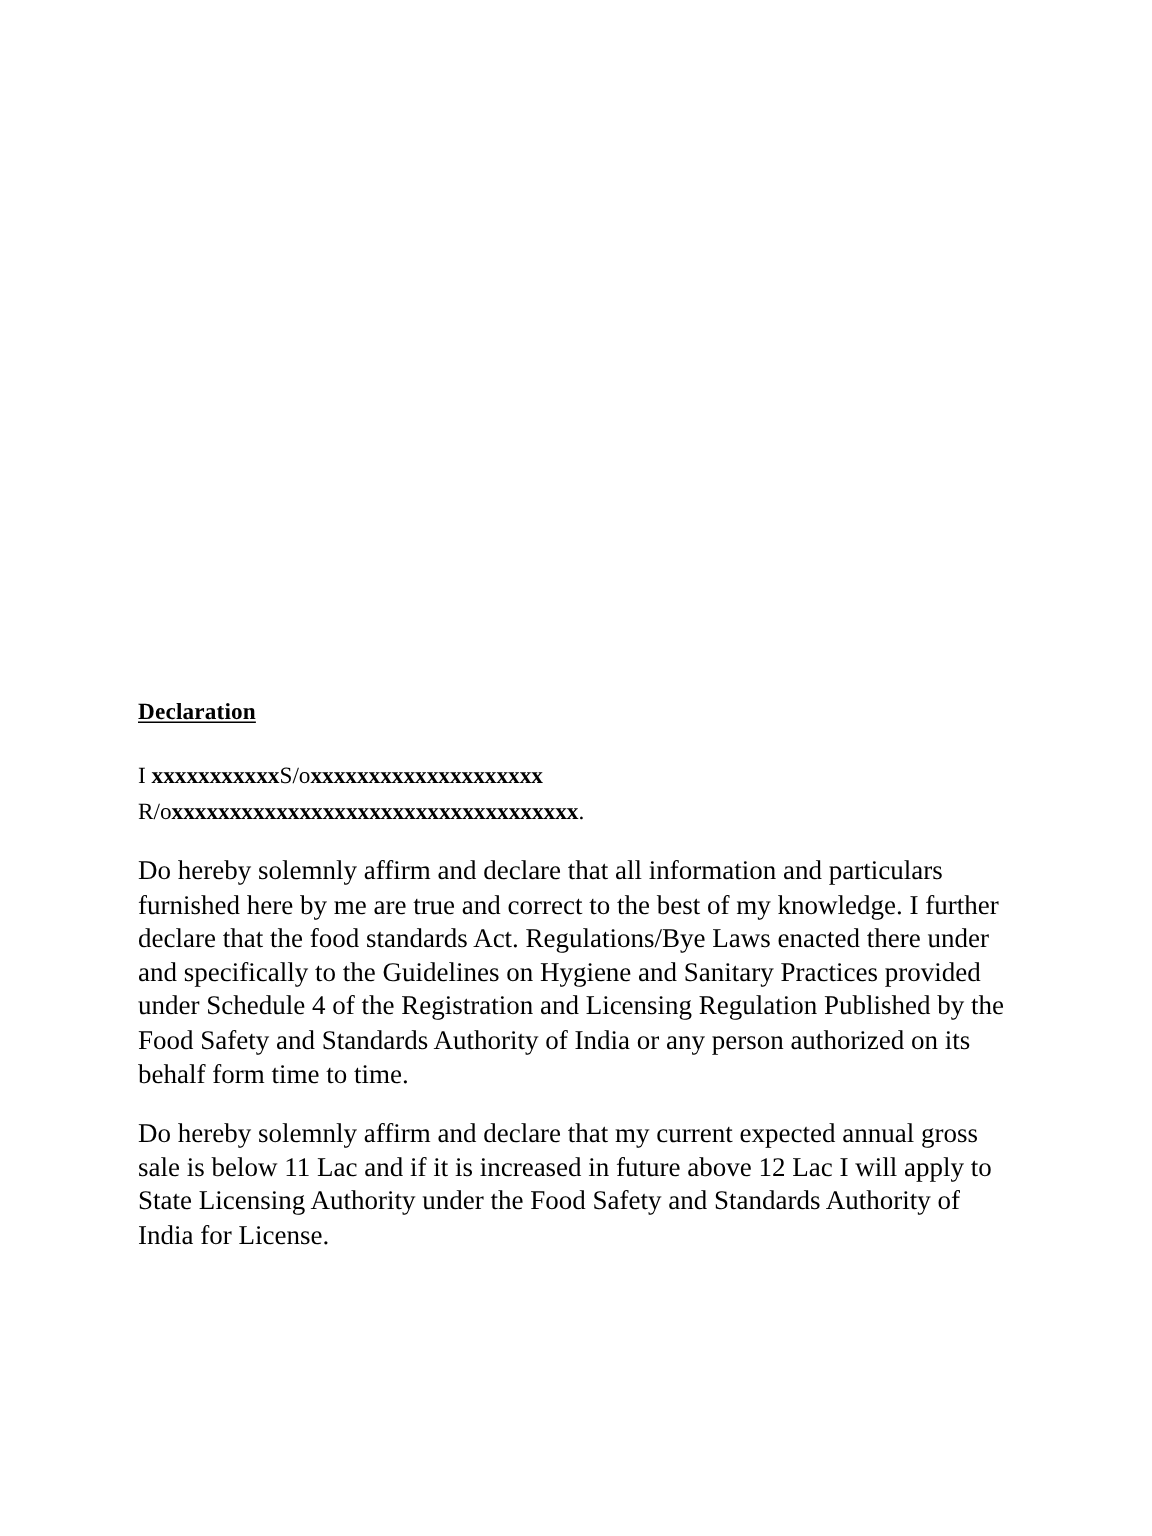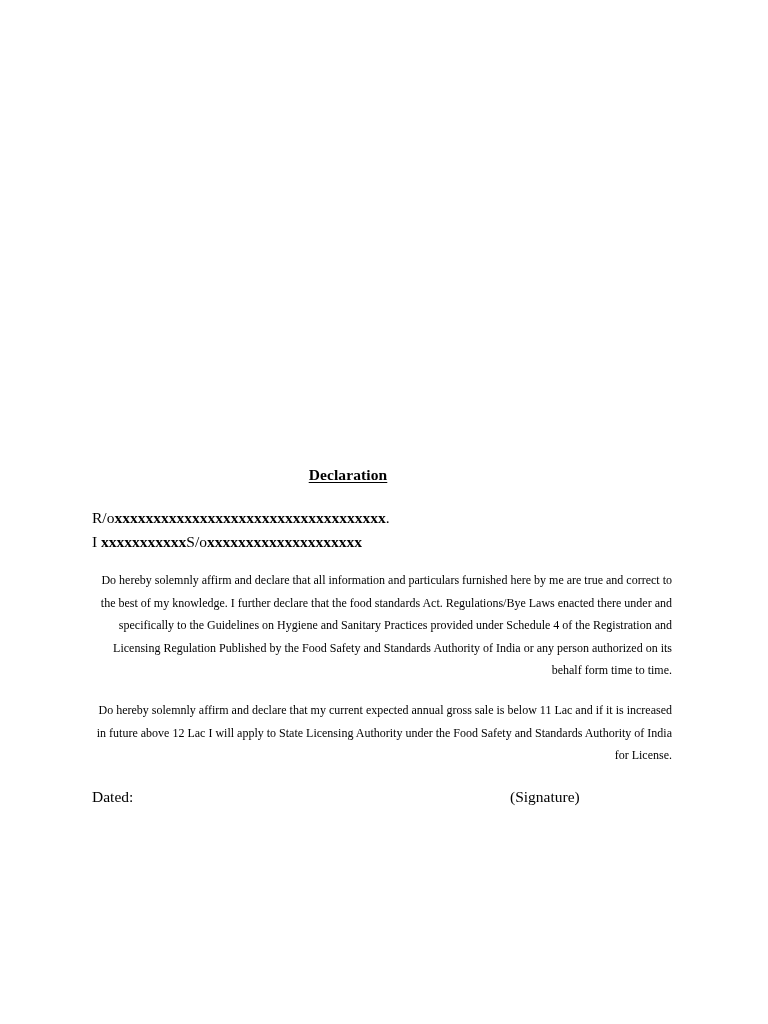--- a/index.html
+++ b/index.html
@@ -24,44 +24,43 @@
   }
   .content {
     position: absolute;
     left: 92px;
     top: 466px;
     width: 580px;
   }
   .doc-title {
     font-size: 15.5px;
     font-weight: bold;
-    text-align: center;
     text-decoration: underline;
     text-underline-offset: 2px;
     margin: 0 0 22px 0;
     letter-spacing: 0.1px;
     padding-right: 68px;
   }
   .identity-block {
     margin: 0 0 16px 0;
   }
   .identity-line {
     font-size: 15.5px;
     line-height: 23.5px;
     margin: 0;
     white-space: nowrap;
   }
   .identity-line .ph {
     font-weight: bold;
   }
   .body-para {
-    font-size: 12px;
+    font-size: 18px;
     line-height: 22.6px;
     margin: 0 0 17px 0;
-    text-align: right;
+    text-align: left;
   }
   .footer-line {
     position: relative;
     font-size: 15.5px;
     line-height: 22.6px;
     margin-top: 19px;
     height: 22px;
   }
   .footer-dated {
     position: absolute;
@@ -76,27 +75,23 @@
 </style>
 </head>
 <body>
 
 <div class="page">
   <div class="content">
 
     <h1 class="doc-title">Declaration</h1>
 
     <div class="identity-block">
+      <p class="identity-line"><span>I </span><span class="ph">xxxxxxxxxxx</span><span>S/o</span><span class="ph">xxxxxxxxxxxxxxxxxxxx</span></p>
       <p class="identity-line"><span>R/o</span><span class="ph">xxxxxxxxxxxxxxxxxxxxxxxxxxxxxxxxxxx</span><span>.</span></p>
-      <p class="identity-line"><span>I </span><span class="ph">xxxxxxxxxxx</span><span>S/o</span><span class="ph">xxxxxxxxxxxxxxxxxxxx</span></p>
     </div>
 
     <p class="body-para">Do hereby solemnly affirm and declare that all information and particulars furnished here by me are true and correct to the best of my knowledge. I further declare that the food standards Act. Regulations/Bye Laws enacted there under and specifically to the Guidelines on Hygiene and Sanitary Practices provided under Schedule 4 of the Registration and Licensing Regulation Published by the Food Safety and Standards Authority of India or any person authorized on its behalf form time to time.</p>
 
     <p class="body-para">Do hereby solemnly affirm and declare that my current expected annual gross sale is below 11 Lac and if it is increased in future above 12 Lac I will apply to State Licensing Authority under the Food Safety and Standards Authority of India for License.</p>
 
-    <div class="footer-line">
-      <span class="footer-dated">Dated:</span>
-      <span class="footer-signature">(Signature)</span>
-    </div>
 
   </div>
 </div>
 
 </body></html>

